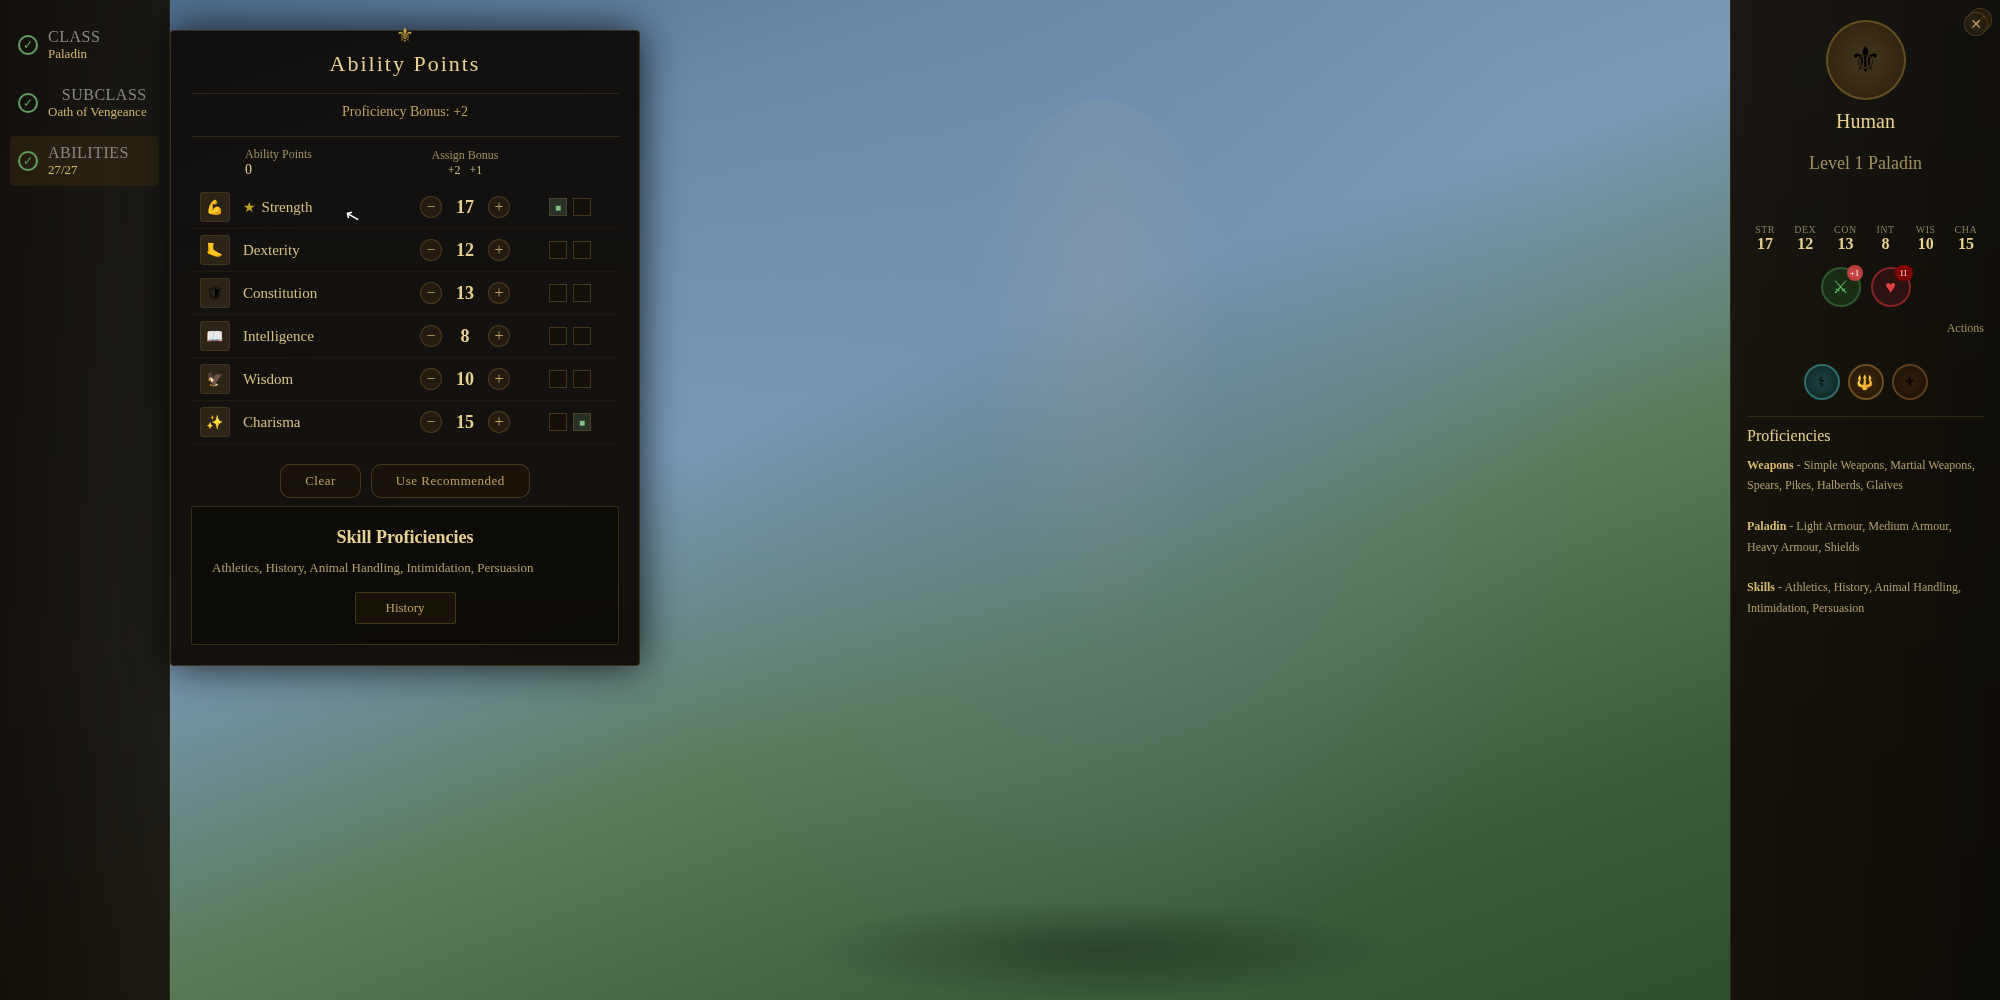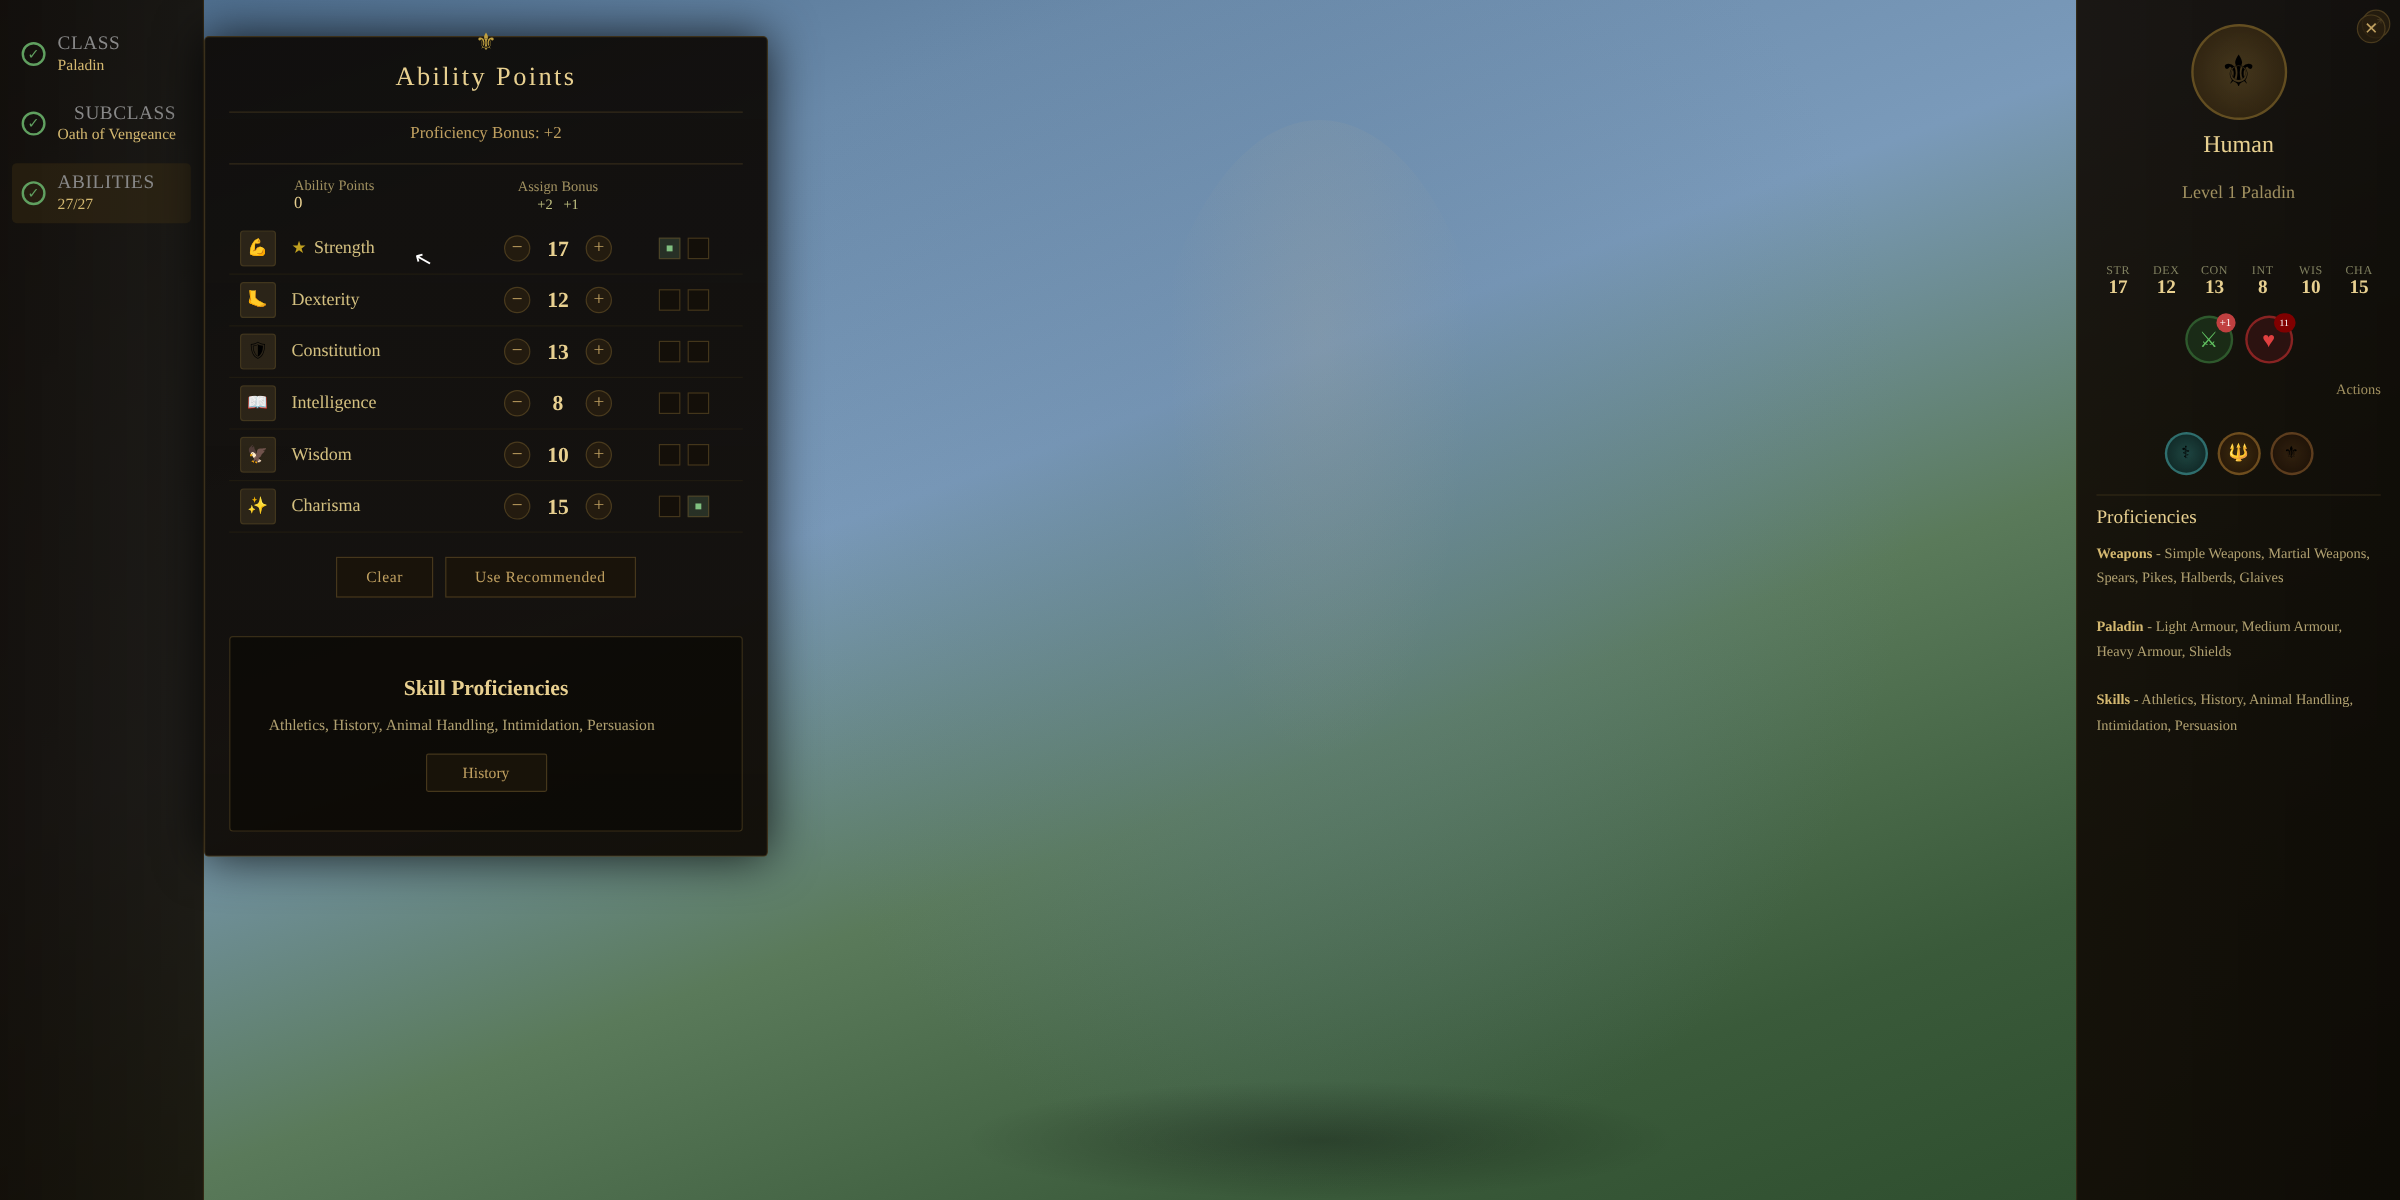--- a/index.html
+++ b/index.html
@@ -266,30 +266,30 @@
     }
 
     .btn-action {
       padding: 8px 24px;
       background: rgba(25,20,10,0.9);
       border: 1px solid rgba(100,80,40,0.6);
       color: #c0a060;
       font-size: 13px;
       font-family: 'Georgia', serif;
       cursor: pointer;
-      border-radius: 0;
+      border-radius: 10px;
       letter-spacing: 0.5px;
     }
 
     
     .skill-box {
-      margin-top: 32px;
+      margin-top: 8px;
       border: 1px solid rgba(100,80,40,0.5);
       border-radius: 3px;
-      padding: 32px;
+      padding: 20px;
       background: rgba(10,8,4,0.7);
     }
 
     .skill-box-title {
       text-align: center;
       color: #e8d090;
       font-size: 18px;
       margin-bottom: 10px;
     }
 
@@ -342,21 +342,21 @@
     .race-name {
       text-align: center;
       color: #e8d090;
       font-size: 20px;
       margin-bottom: 20px;
     }
 
     .race-sub {
       text-align: center;
       color: #a09060;
-      font-size: 15px;
+      font-size: 18px;
       margin-bottom: 16px;
     }
 
     .stats-row {
       display: grid;
       grid-template-columns: repeat(6, 1fr);
       gap: 4px;
       margin-bottom: 14px;
     }
 

